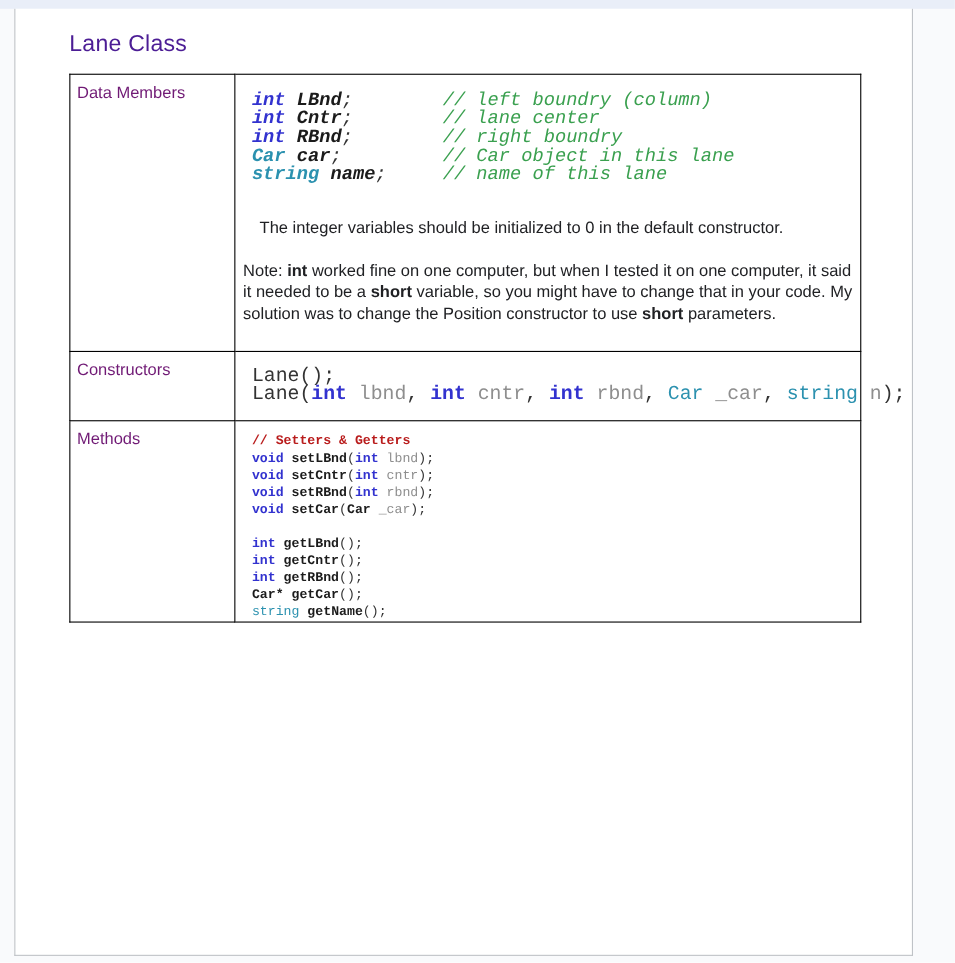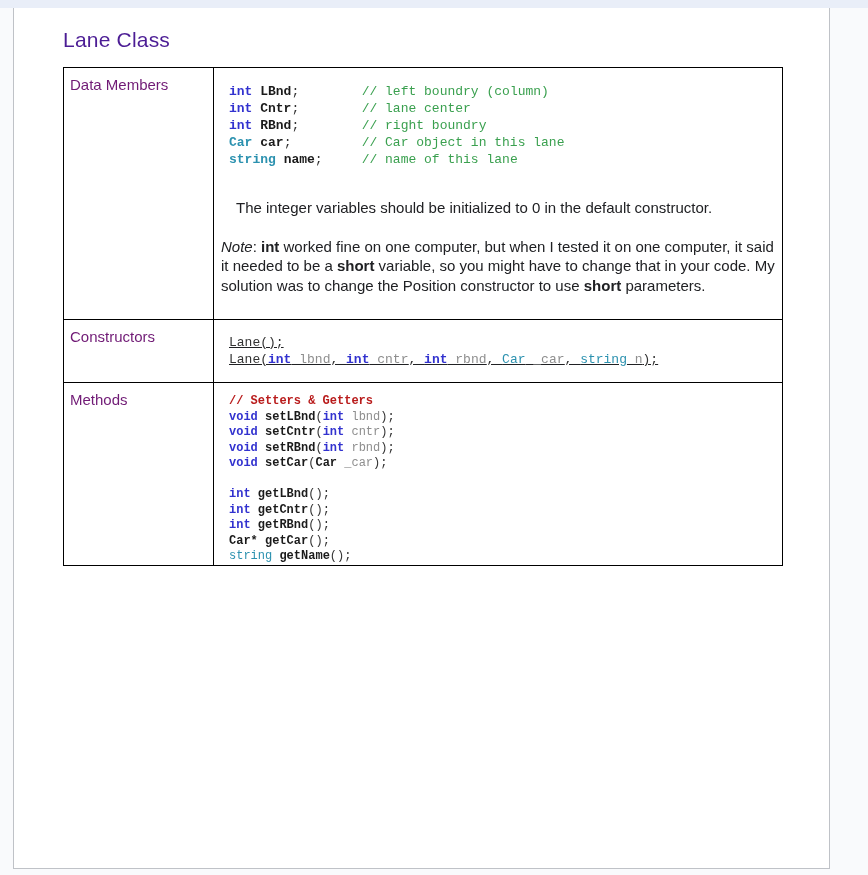--- a/index.html
+++ b/index.html
@@ -52,22 +52,22 @@
   }
   .row-data-members{height:252px;}
   .row-constructors{height:63px;}
   .row-methods{height:180px;}
 
   .code{
     font-family:"Liberation Mono","DejaVu Sans Mono",monospace;
     white-space:pre;
   }
   .code .code-line{white-space:pre;}
-  .code-lg{font-size:13px;line-height:17px;margin:15px 0 0 8px;}
-  .code-md{font-size:13px;line-height:17px;margin:14px 0 0 8px;text-decoration:underline;}
+  .code-lg{font-size:17px;line-height:17px;margin:15px 0 0 8px;font-style:italic;}
+  .code-md{font-size:18px;line-height:17px;margin:14px 0 0 8px;}
   .code-sm{font-size:12px;line-height:15.5px;margin:11px 0 0 8px;}
 
   .para{
     font-size:15px;line-height:19.5px;
     color:#202124;
     margin:19px 0 0 0;
     width:562px;
   }
   .para-first{margin-top:30px;margin-left:15px;}
 
@@ -75,21 +75,21 @@
   .tk-k{color:#3232cf;font-weight:bold;}          
   .tk-t{color:#2b91af;}                            
   .tk-tb{color:#2b91af;font-weight:bold;}          
   .tk-c{color:#3aa04f;}                            
   .tk-cb{color:#b91c1c;font-weight:bold;}          
   .tk-n{color:#1b1b1b;font-weight:bold;}           
   .tk-p{color:#333333;}                            
   .tk-g{color:#8e8e8e;}                            
   .tk-r{}                                          
   .tk-b{font-weight:bold;}                         
-  .tk-i{font-style:italic;}                        
+  .tk-i{}                        
 </style>
 </head>
 <body>
 
 <div class="top-strip"></div>
 
 <div class="card">
 
   <h1 class="title">Lane Class</h1>
 

